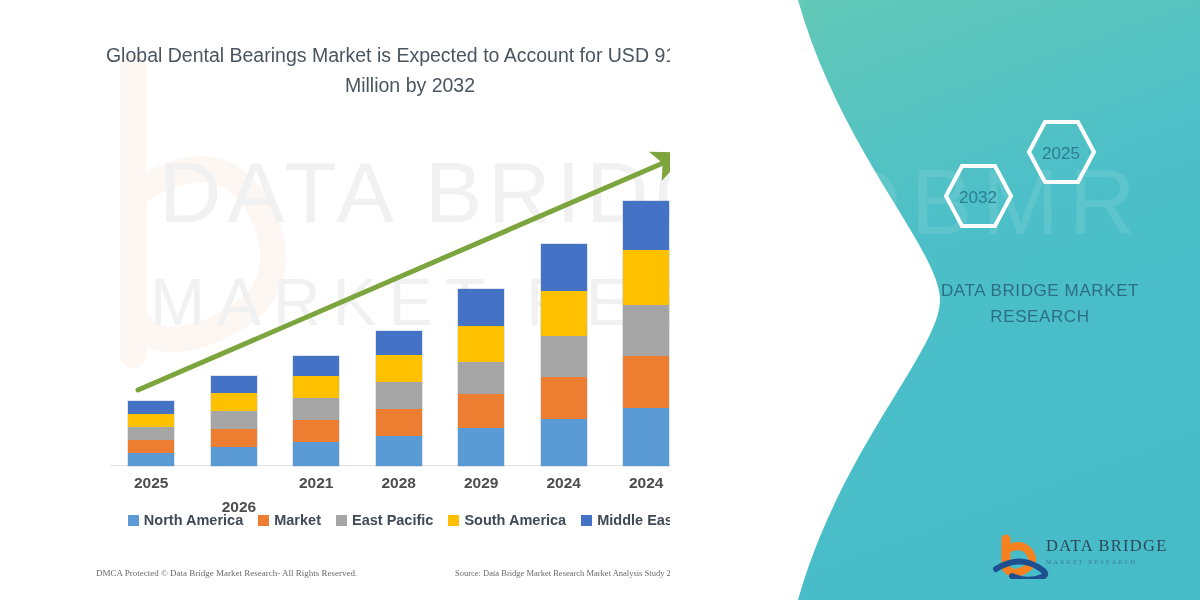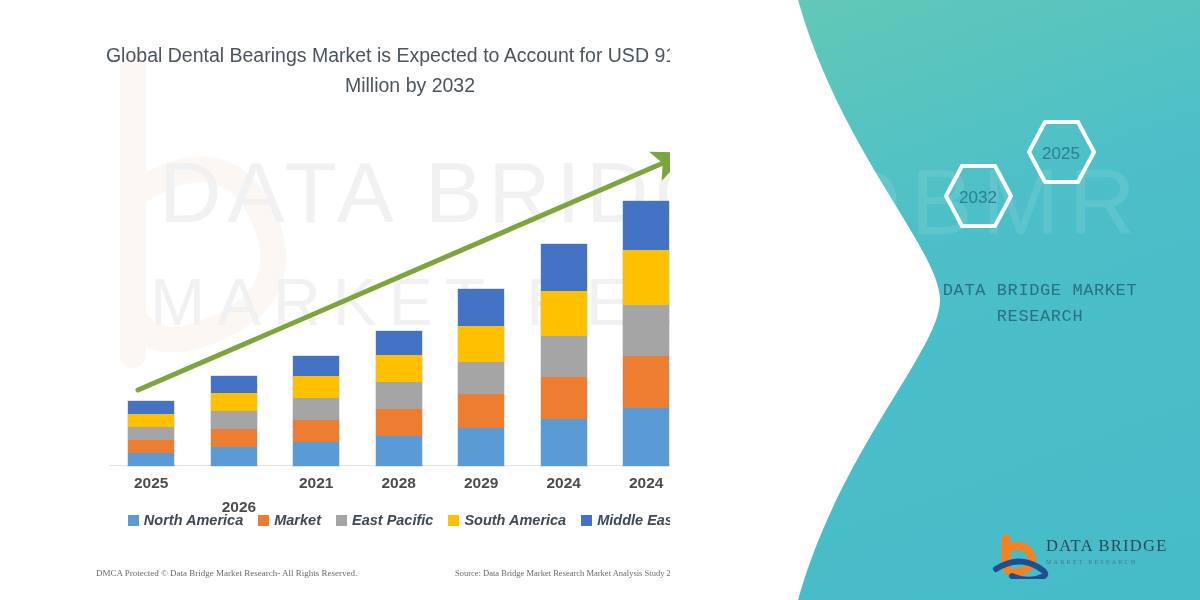--- a/index.html
+++ b/index.html
@@ -36,36 +36,36 @@
   .seg{width:100%;}
 
   .arrow-svg{position:absolute;left:110px;top:140px;width:660px;height:330px;pointer-events:none;}
 
   .xlabels{position:absolute;left:110px;top:474px;width:660px;height:24px;}
   .xlab{position:absolute;width:60px;text-align:center;font-size:15.5px;
         font-weight:bold;color:#4d4d4d;}
 
   .legend{position:absolute;left:100px;top:512px;width:680px;
       display:flex;justify-content:center;align-items:center;gap:15px;}
-  .lg-item{display:flex;align-items:center;gap:5px;font-style:italic;}
+  .lg-item{display:flex;align-items:center;gap:5px;}
   .lg-sw{width:11px;height:11px;display:inline-block;}
   .lg-tx{font-size:14.5px;font-weight:bold;color:#3f4a55;}
 
   .footer{position:absolute;left:0;top:568px;width:800px;height:20px;text-align:right;}
   .f-left{position:absolute;left:96px;top:0;font-size:9px;color:#6a6a6a;
       font-family:"Liberation Serif",serif;}
   .f-right{position:absolute;left:455px;top:0;font-size:8.5px;color:#6a6a6a;
       font-family:"Liberation Serif",serif;}
 
   
   .tp-title{position:absolute;left:836px;top:8px;width:352px;text-align:center;
       font-size:18.5px;color:#ffffff;line-height:1.5;}
   .hexwrap{position:absolute;left:915px;top:108px;width:200px;height:130px;}
   .tp-brand{position:absolute;left:905px;top:278px;width:270px;text-align:center;
-      font-size:17px;letter-spacing:.6px;color:#2c6f82;line-height:1.55;font-family:Liberation Mono, monospace;}
+      font-size:17px;letter-spacing:.6px;color:#2c6f82;line-height:1.55;}
   .wm-r{position:absolute;right:0;top:150px;width:420px;text-align:center;
       font-size:92px;letter-spacing:10px;color:rgba(255,255,255,.10);font-weight:400;}
 
   .logo{position:absolute;left:992px;top:533px;width:190px;height:46px;}
   .logo-txt{position:absolute;left:1046px;top:536px;width:140px;}
   .logo-t1{font-size:16.5px;letter-spacing:1.3px;color:#2f4858;
       font-family:"Liberation Serif",serif;}
   .logo-t2{font-size:6.2px;letter-spacing:2.1px;color:#3f7e92;margin-top:2px;
       font-family:"Liberation Serif",serif;}
 </style>

